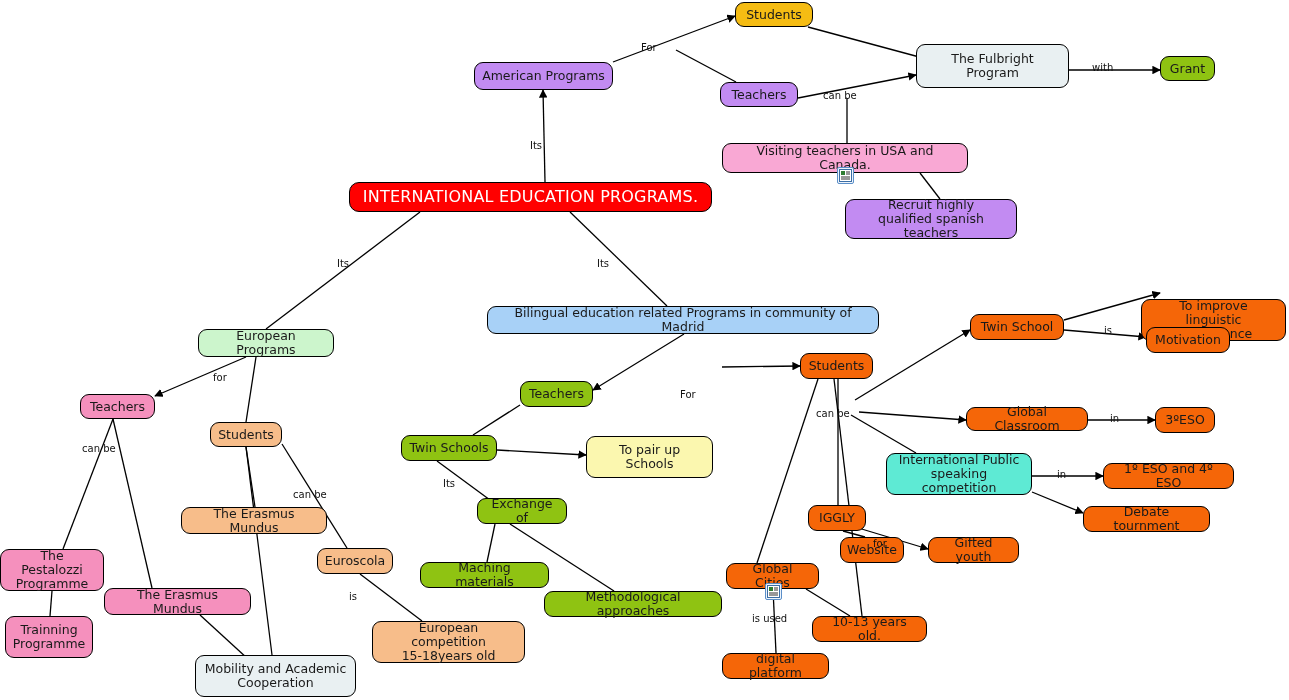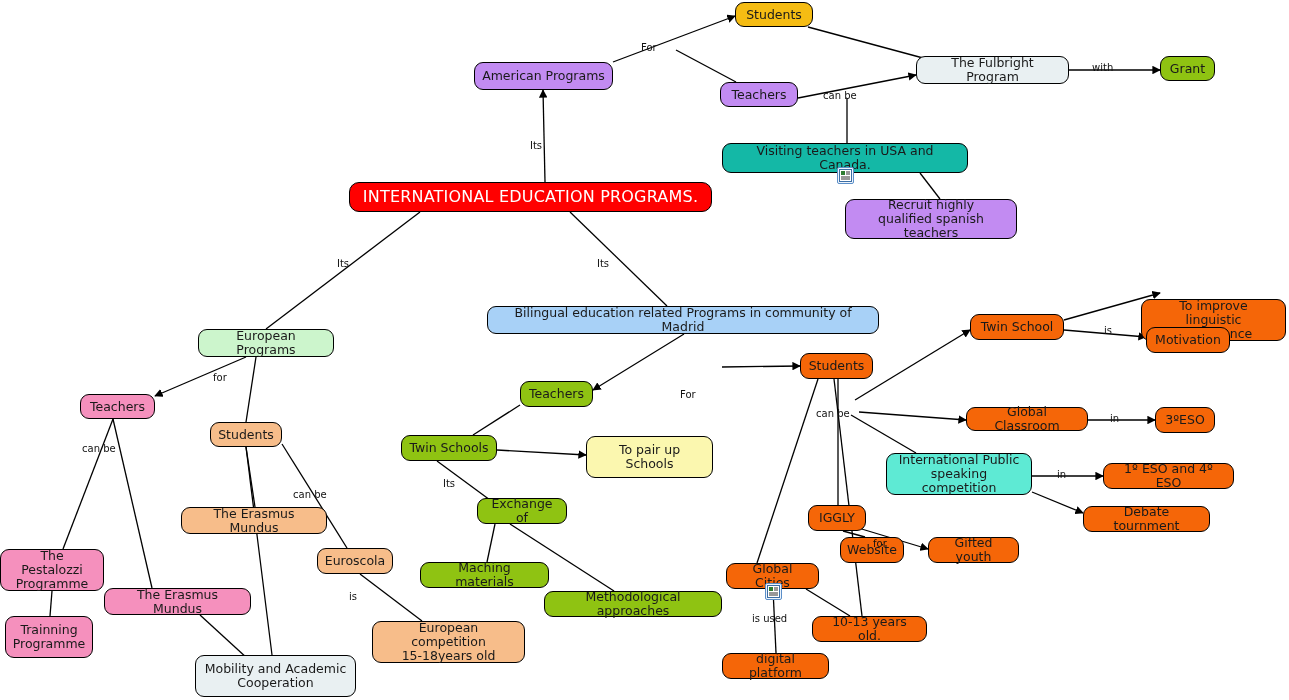--- a/index.html
+++ b/index.html
@@ -117,23 +117,23 @@
         <line x1="843" y1="531" x2="865" y2="537" stroke="#000000" stroke-width="1.3"></line>
         <line x1="806" y1="589" x2="850" y2="616" stroke="#000000" stroke-width="1.3"></line>
         <line x1="773" y1="589" x2="776" y2="653" stroke="#000000" stroke-width="1.3"></line>
       </g>
   </svg>
   <div id="node-group">
       <div class="node center" style="left: 349px; top: 182px; width: 363px; height: 30px; background: rgb(255, 0, 0);"><span>INTERNATIONAL EDUCATION PROGRAMS.</span></div>
       <div class="node" style="left: 474px; top: 62px; width: 139px; height: 28px; background: rgb(194, 139, 242);"><span>American Programs</span></div>
       <div class="node" style="left: 735px; top: 2px; width: 78px; height: 25px; background: rgb(245, 188, 19);"><span>Students</span></div>
       <div class="node" style="left: 720px; top: 82px; width: 78px; height: 25px; background: rgb(194, 139, 242);"><span>Teachers</span></div>
-      <div class="node" style="left: 916px; top: 56px; width: 153px; height: 28px; background: rgb(233, 240, 242);"><span>The Fulbright Program</span></div>
+      <div class="node" style="left: 916px; top: 44px; width: 153px; height: 44px; background: rgb(233, 240, 242);"><span>The Fulbright Program</span></div>
       <div class="node" style="left: 1160px; top: 56px; width: 55px; height: 25px; background: rgb(143, 195, 18);"><span>Grant</span></div>
-      <div class="node" style="left: 722px; top: 143px; width: 246px; height: 30px; background: #14b8a6;"><span>Visiting teachers in USA and Canada.</span></div>
+      <div class="node" style="left: 722px; top: 143px; width: 246px; height: 30px; background: #f9a8d4;"><span>Visiting teachers in USA and Canada.</span></div>
       <div class="res-icon" style="left: 837px; top: 167px;">
         <svg width="13" height="13" viewBox="0 0 13 13">
           <rect x="0.5" y="0.5" width="12" height="12" fill="#ffffff" stroke="#3b6ea5" stroke-width="1"></rect>
           <rect x="2" y="2" width="4" height="4" fill="#2f7d32"></rect>
           <rect x="7" y="2.5" width="4" height="1" fill="#333"></rect>
           <rect x="7" y="4.5" width="4" height="1" fill="#333"></rect>
           <rect x="2" y="7.5" width="9" height="1" fill="#333"></rect>
           <rect x="2" y="9.5" width="9" height="1" fill="#333"></rect>
         </svg>
       </div>

